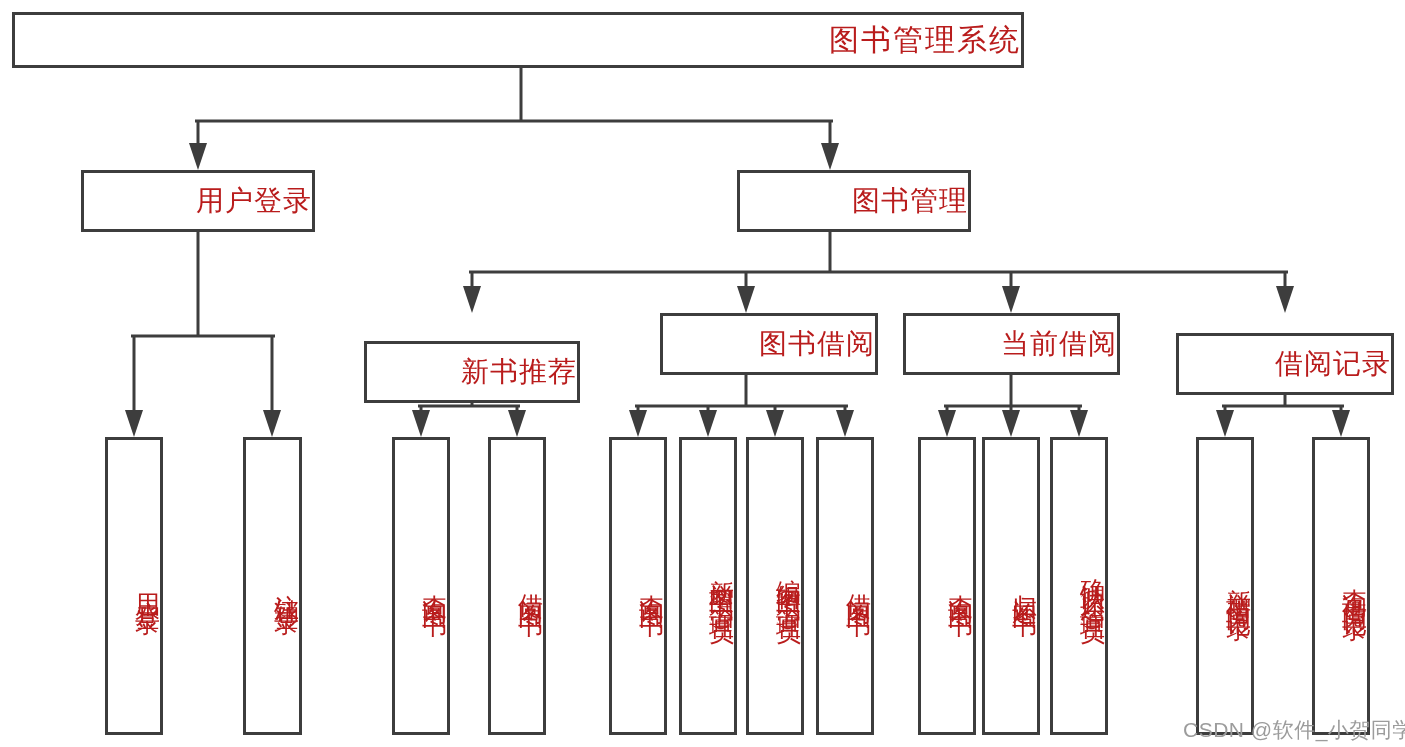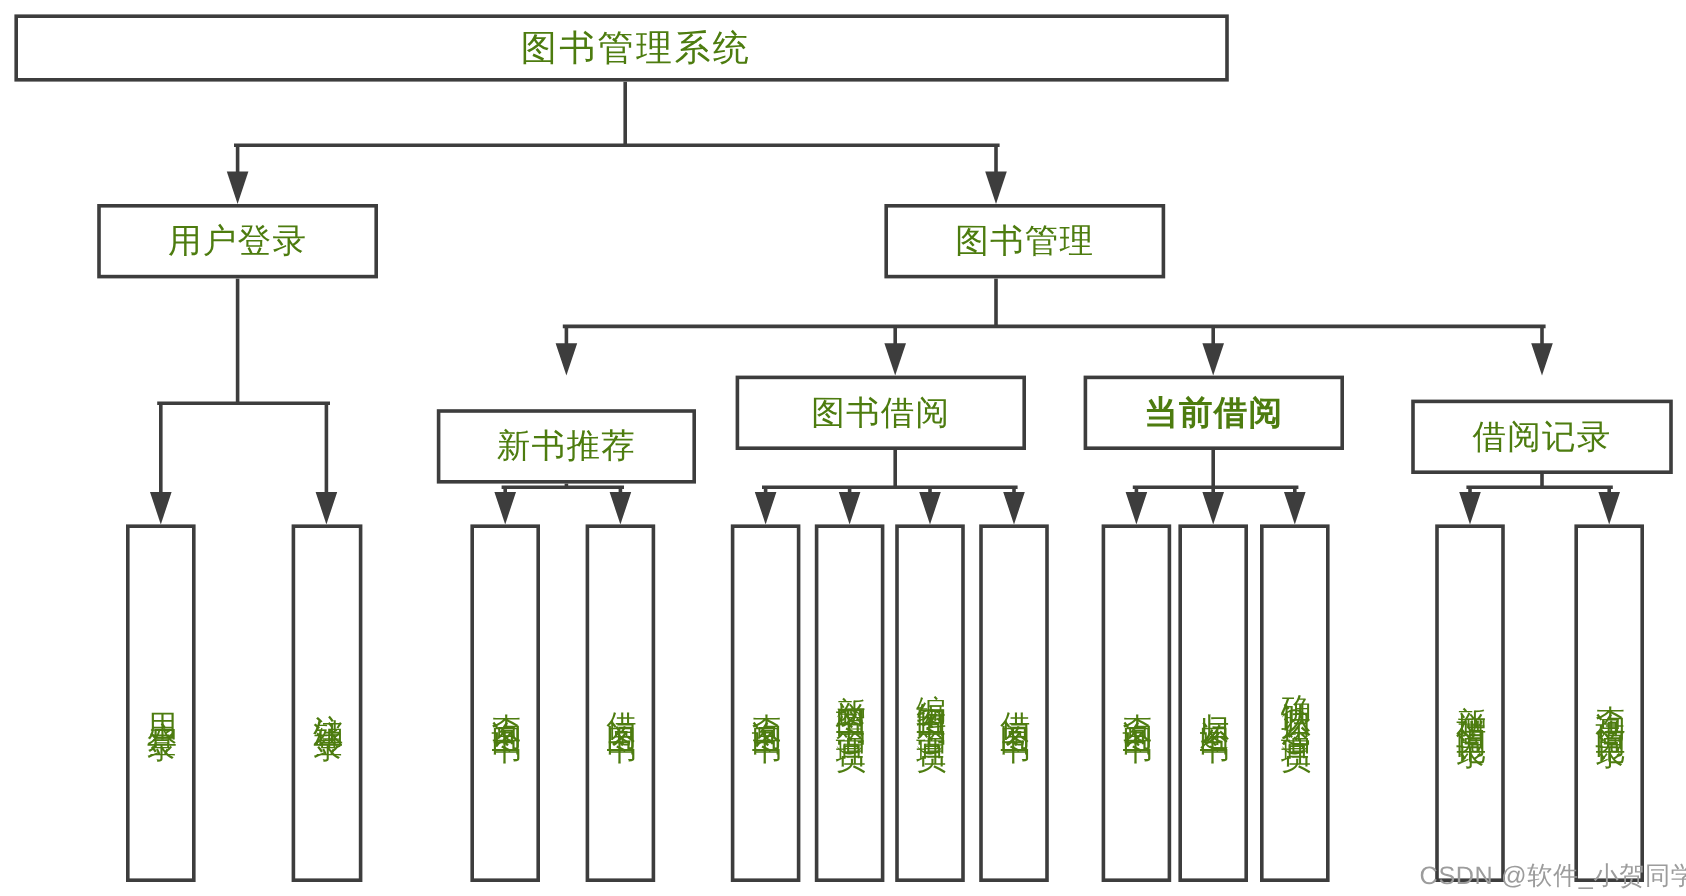--- a/index.html
+++ b/index.html
@@ -21,24 +21,24 @@
     top: 0;
     width: 1405px;
     height: 747px;
     z-index: 1;
   }
   .node {
     position: absolute;
     box-sizing: border-box;
     background: #ffffff;
     border: 3px solid #3d3d3d;
-    color: #4d7c0f;
+    color: #b91c1c;
     display: flex;
     align-items: center;
-    justify-content: center;
+    justify-content: flex-end;
     z-index: 2;
   }
   .node.header {
     font-size: 28px;
     letter-spacing: 1px;
     white-space: nowrap;
   }
   .node.root-box {
     font-size: 30px;
     letter-spacing: 2px;
@@ -155,24 +155,24 @@
   <div class="node header" style="left:81px; top:170px; width:234px; height:62px;">
     <span>用户登录</span>
   </div>
   <div class="node header" style="left:737px; top:170px; width:234px; height:62px;">
     <span>图书管理</span>
   </div>
 
   <div class="node header" style="left:364px; top:313px; width:216px; height:62px;margin-top:28px;">
     <span>新书推荐</span>
   </div>
-  <div class="node header" style="left:613px; top:313px; width:242px; height:62px;">
+  <div class="node header" style="left:660px; top:313px; width:218px; height:62px;">
     <span>图书借阅</span>
   </div>
-  <div class="node header" style="left:903px; top:313px; width:217px; height:62px;font-weight:bold;">
+  <div class="node header" style="left:903px; top:313px; width:217px; height:62px;">
     <span>当前借阅</span>
   </div>
   <div class="node header" style="left:1176px; top:313px; width:218px; height:62px;margin-top:20px;">
     <span>借阅记录</span>
   </div>
 
   <div class="node leaf" style="left:105px; top:437px; width:58px; height:298px;">
     <span class="vtext">用户登录</span>
   </div>
   <div class="node leaf" style="left:243px; top:437px; width:59px; height:298px;">

